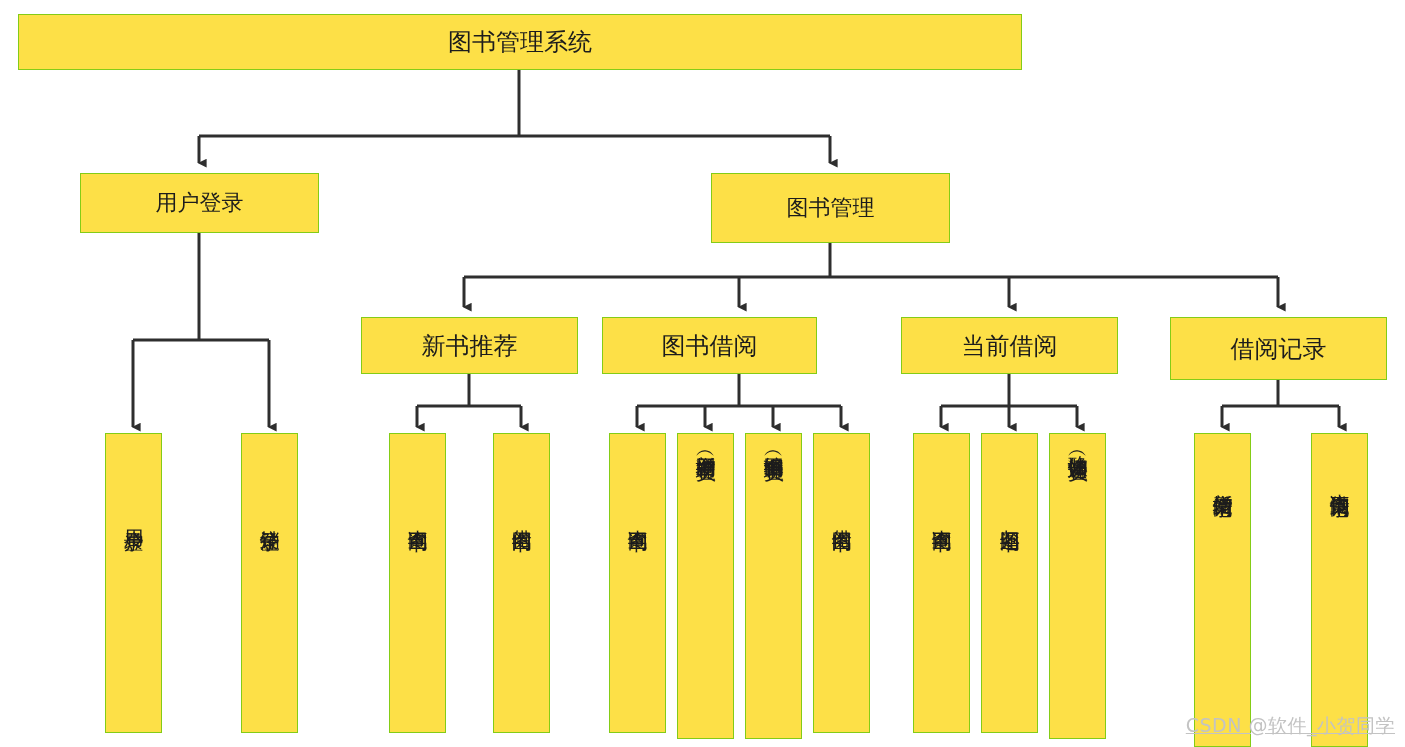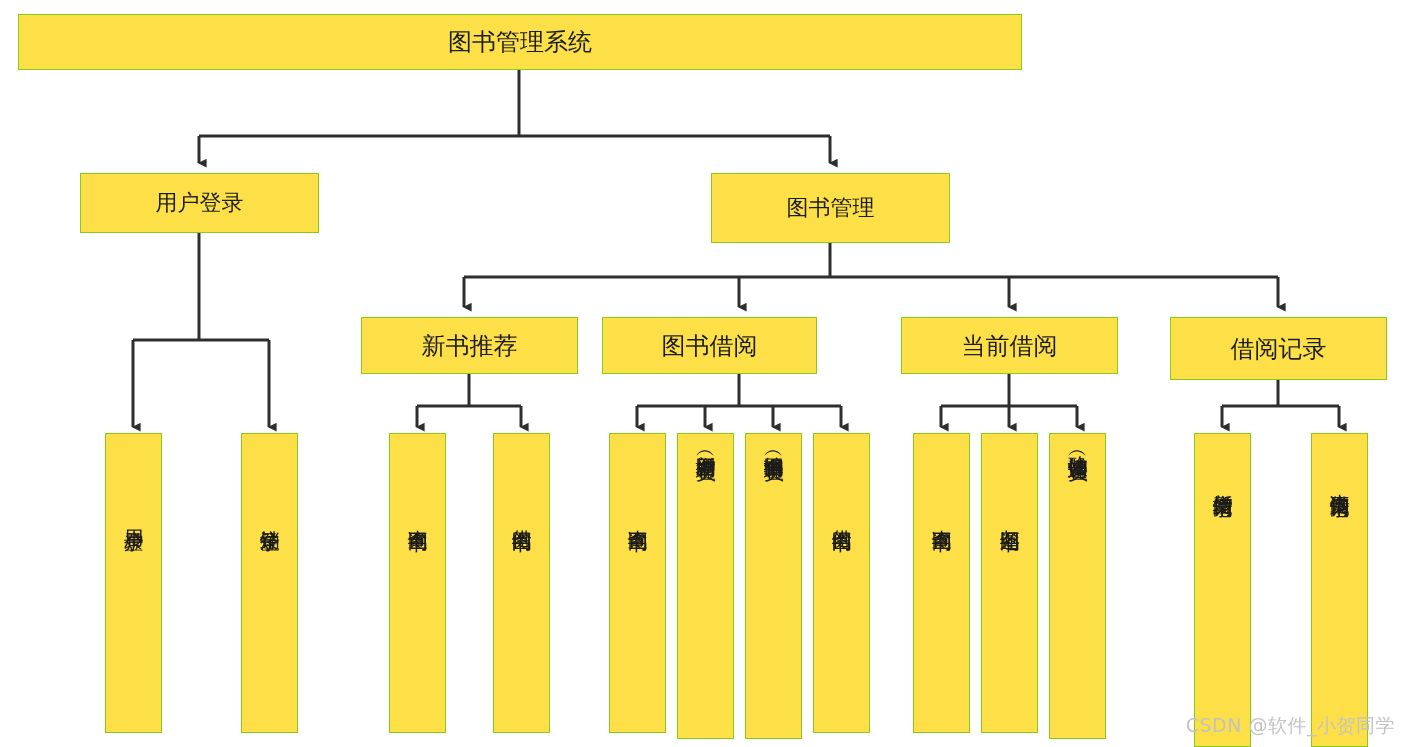--- a/index.html
+++ b/index.html
@@ -70,20 +70,21 @@
   }
   .watermark {
     position: absolute;
     right: 10px;
     bottom: 8px;
     font-size: 19px;
     color: #c3c3c3;
     z-index: 5;
     white-space: nowrap;
     letter-spacing: 0.5px;
+    text-decoration: underline;
   }
 </style>
 </head>
 <body>
 
 <div id="canvas">
 
   <svg id="edges" viewBox="0 0 1405 747">
     <defs>
       <marker id="arrow" markerWidth="9" markerHeight="9" refX="4.5" refY="7.6" orient="auto" markerUnits="userSpaceOnUse">

